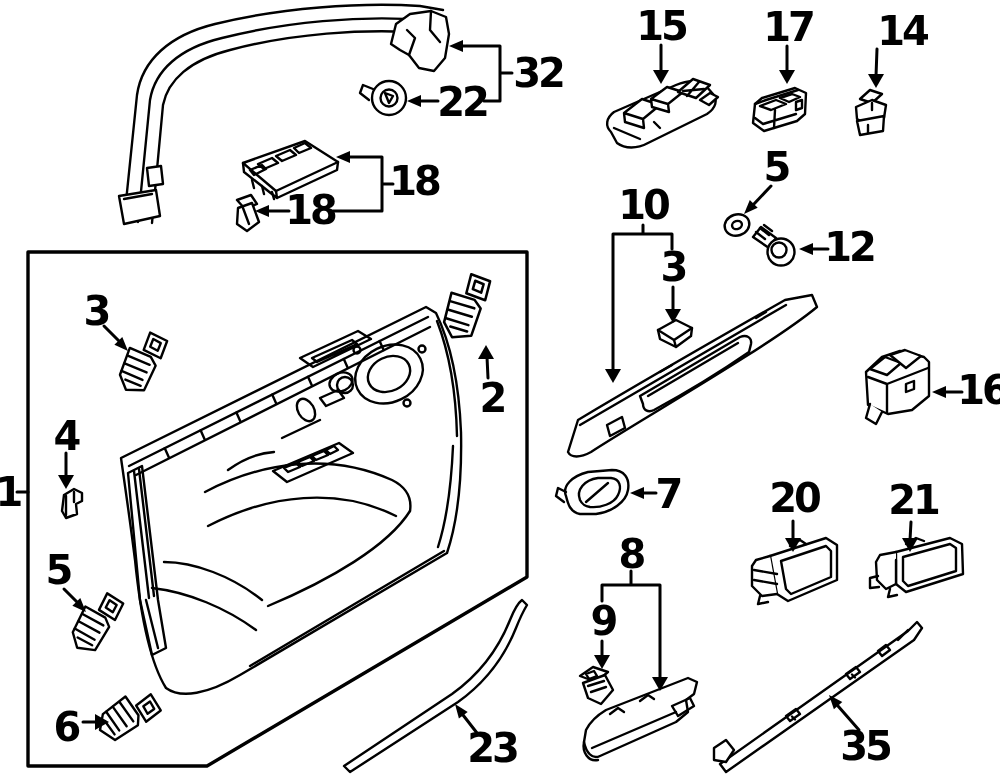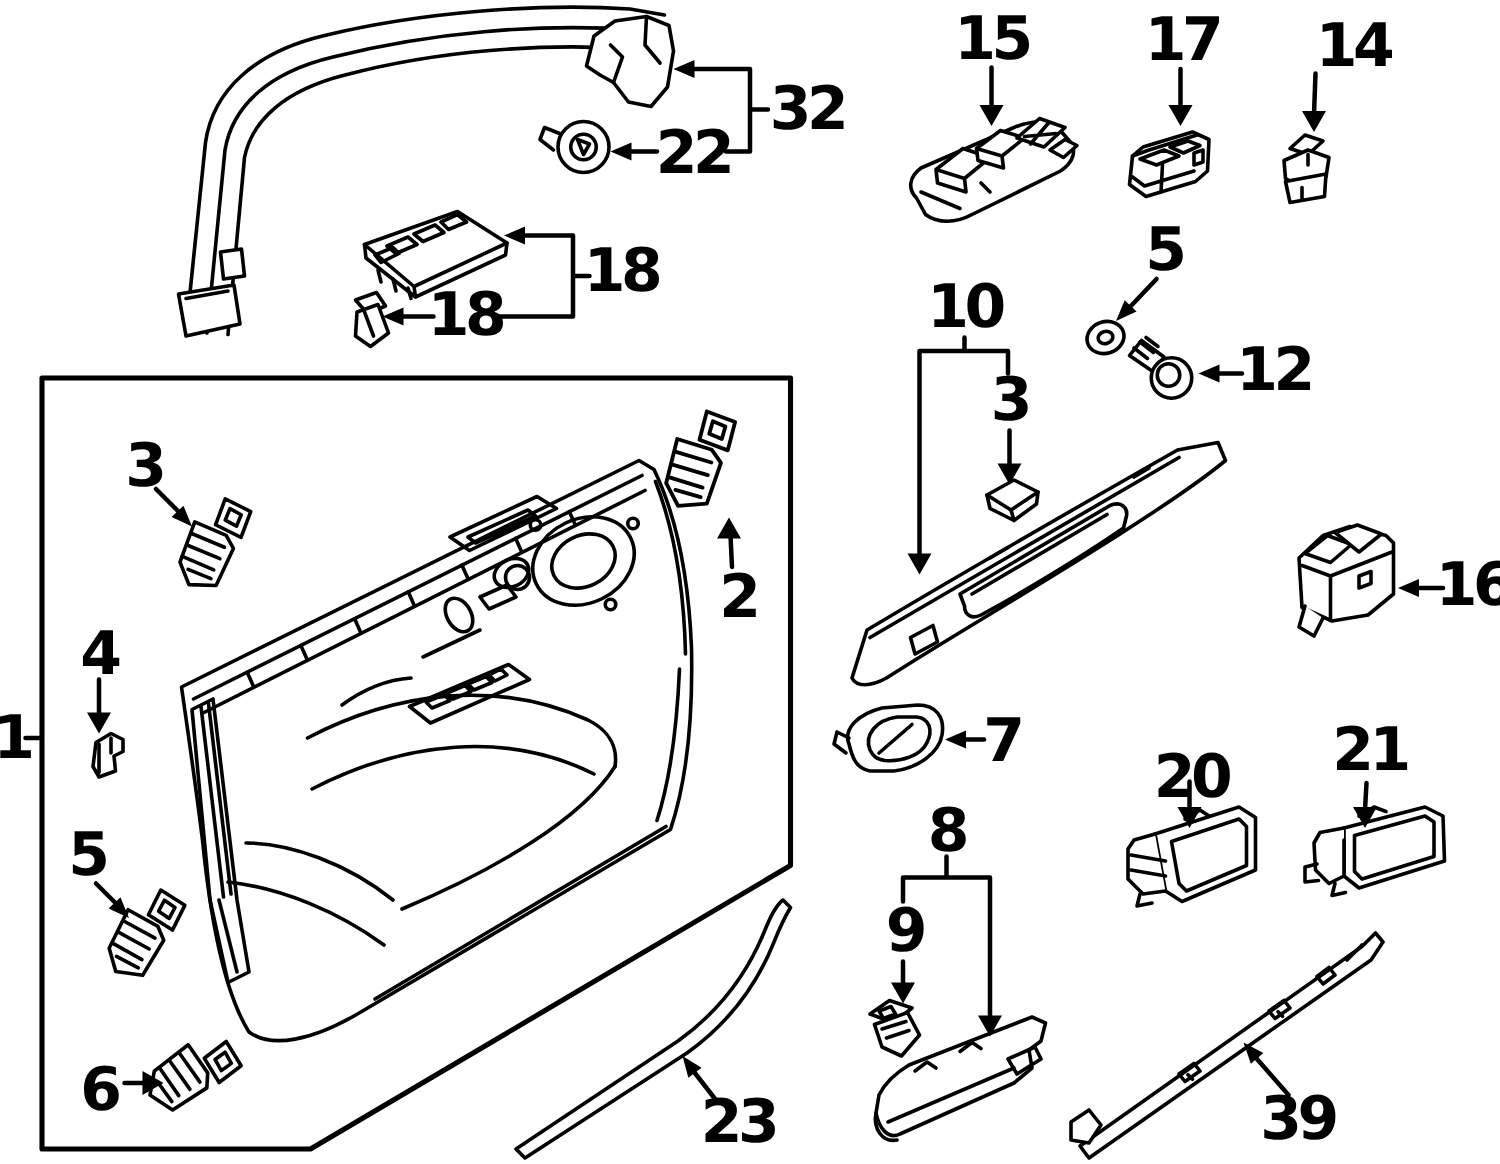--- a/index.html
+++ b/index.html
@@ -291,20 +291,20 @@
 <div class="callout" style="left:643px;top:205px">10</div>
 <div class="callout" style="left:673px;top:267px">3</div>
 <div class="callout" style="left:849px;top:247px">12</div>
 <div class="callout" style="left:776px;top:167px">5</div>
 <div class="callout" style="left:902px;top:31px">14</div>
 <div class="callout" style="left:661px;top:26px">15</div>
 <div class="callout" style="left:982px;top:390px">16</div>
 <div class="callout" style="left:788px;top:27px">17</div>
 <div class="callout" style="left:414px;top:181px">18</div>
 <div class="callout" style="left:310px;top:210px">18</div>
-<div class="callout" style="left:794px;top:518px">20</div>
+<div class="callout" style="left:794px;top:498px">20</div>
 <div class="callout" style="left:913px;top:500px">21</div>
-<div class="callout" style="left:865px;top:746px">39</div>
+<div class="callout" style="left:865px;top:746px">35</div>
 <div class="callout" style="left:492px;top:748px">23</div>
 <div class="callout" style="left:538px;top:73px">32</div>
 <div class="callout" style="left:462px;top:102px">22</div>
 
 </div>
 
 </body></html>

